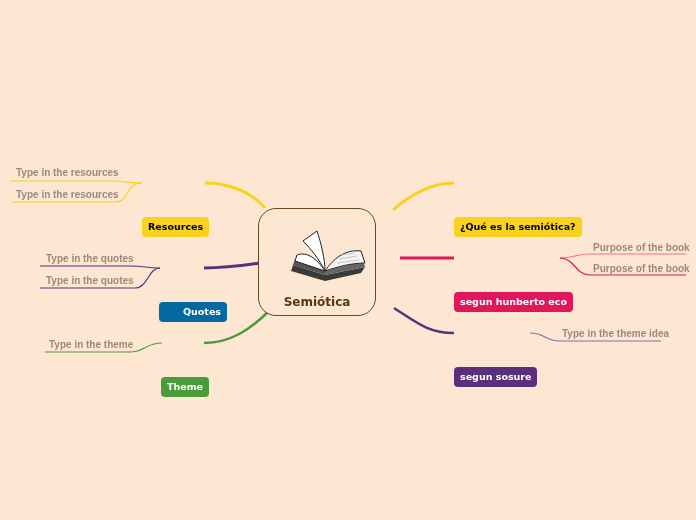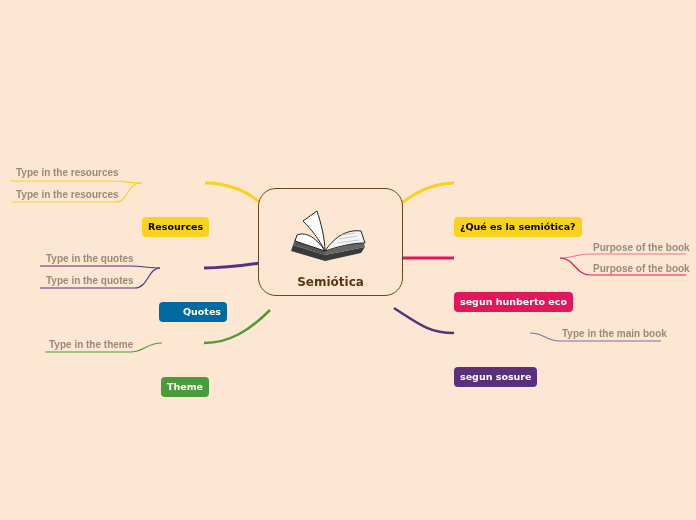--- a/index.html
+++ b/index.html
@@ -1,18 +1,18 @@
 <!DOCTYPE html>
 <html><head>
 <meta charset="utf-8">
 <style>
   html, body { margin:0; padding:0; }
   body { width:696px; height:520px; background:#fde7d2; position:relative; overflow:hidden; font-family:"Liberation Sans", sans-serif; }
   svg.lines { position:absolute; left:0; top:0; width:696px; height:520px; }
-  .center { position:absolute; left:258px; top:188px; width:145px; height:108px; box-sizing:border-box; border:1.5px solid #6b4423; border-radius:18px; background:#fde7d2; }
+  .center { position:absolute; left:258px; top:208px; width:118px; height:108px; box-sizing:border-box; border:1.5px solid #6b4423; border-radius:18px; background:#fde7d2; }
   .center .title { position:absolute; left:0; right:0; bottom:6px; text-align:center; font-weight:bold; font-size:12px; color:#5a3514; font-family:"DejaVu Sans", sans-serif; }
   .center .book { position:absolute; left:30px; top:20px; }
   .node { position:absolute; height:20px; line-height:20px; padding:0 6px; border-radius:4px; font-weight:bold; font-size:9.5px; white-space:nowrap; box-sizing:border-box; font-family:"DejaVu Sans", sans-serif;margin-top:44px; }
   .leaf { position:absolute; font-size:10px; font-weight:bold; color:#9a8a7c; white-space:nowrap; font-family:Liberation Sans, sans-serif; }
 </style>
 </head>
 <body>
 
 <svg class="lines">
 
@@ -61,13 +61,13 @@
 <div class="node" style="left:161px;top:333px;background:#4a9b3a;color:#fff;">Theme</div>
 <div class="leaf" style="left:49px;top:339px;">Type in the theme</div>
 
 <div class="node" style="left:454px;top:173px;background:#f9d11f;color:#000;">¿Qué es la semiótica?</div>
 
 <div class="node" style="left:454px;top:248px;background:#e0175c;color:#fff;text-align:right;">segun hunberto eco</div>
 <div class="leaf" style="left:593px;top:242px;">Purpose of the book</div>
 <div class="leaf" style="left:593px;top:263px;">Purpose of the book</div>
 
 <div class="node" style="left:454px;top:323px;background:#5c2f7c;color:#fff;">segun sosure</div>
-<div class="leaf" style="left:562px;top:328px;">Type in the main book</div>
+<div class="leaf" style="left:562px;top:328px;">Type in the theme idea</div>
 
 </body></html>

